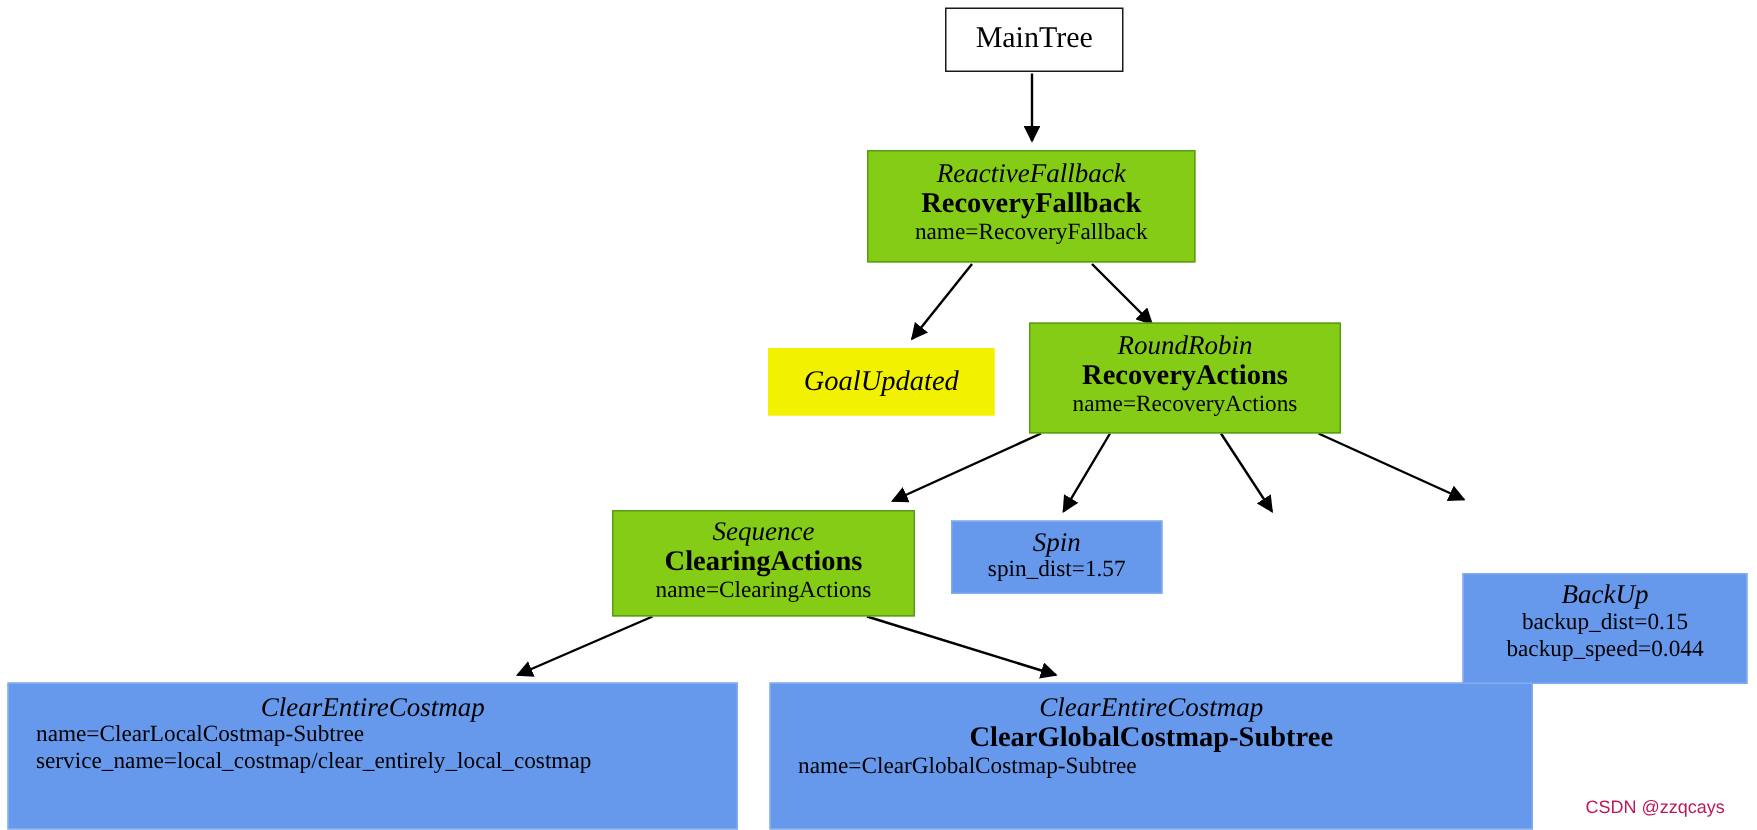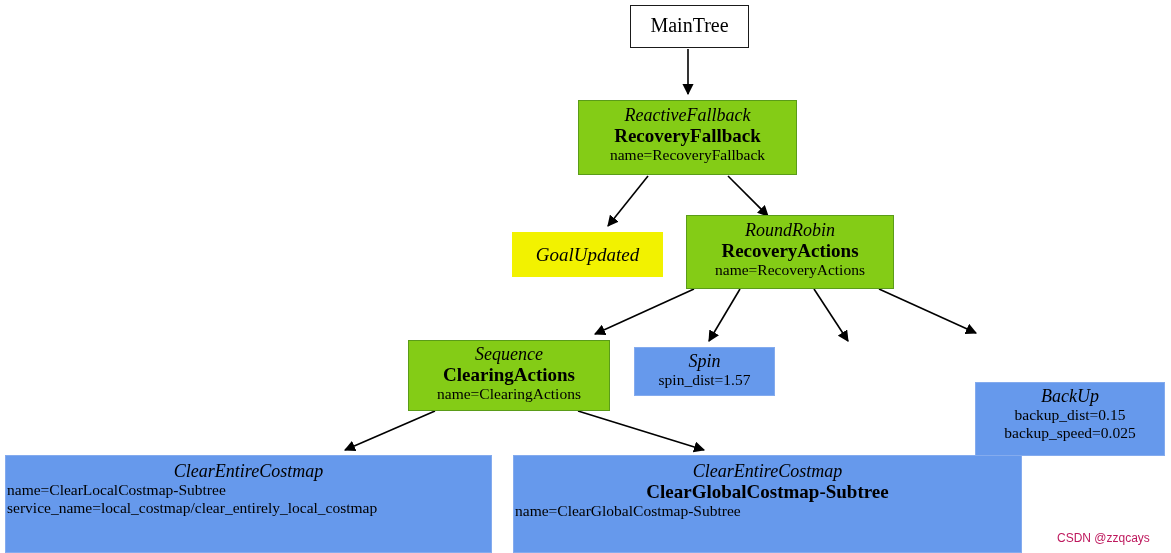--- a/index.html
+++ b/index.html
@@ -75,21 +75,21 @@
     font-size: 19px;
   }
   
   .node.action {
     background: #6699ec;
     border: 1px solid #84abee;
   }
   
   .node.wide .nattrs {
     text-align: left;
-    padding-left: 1px;
+    padding-left: 18px;
   }
   .watermark {
     position: absolute;
     font-family: "Liberation Sans", sans-serif;
     font-size: 12px;
     color: #be185d;
     white-space: nowrap;
   }
 </style>
 </head>
@@ -151,21 +151,21 @@
 
   <div class="node action" style="left:634px; top:347px; width:141px; height:49px; padding-top:3px;">
     <span class="ntype">Spin</span>
     <span class="nattrs">spin_dist=1.57</span>
   </div>
 
 
   <div class="node action" style="left:975px; top:338px; width:190px; height:74px; padding-top:3px;margin-top:44px;">
     <span class="ntype">BackUp</span>
     <span class="nattrs">backup_dist=0.15</span>
-    <span class="nattrs">backup_speed=0.025</span>
+    <span class="nattrs">backup_speed=0.044</span>
   </div>
 
   <div class="node action wide" style="left:5px; top:455px; width:487px; height:98px; padding-top:5px;">
     <span class="ntype">ClearEntireCostmap</span>
     <span class="nattrs">name=ClearLocalCostmap-Subtree</span>
     <span class="nattrs">service_name=local_costmap/clear_entirely_local_costmap</span>
   </div>
 
   <div class="node action wide" style="left:513px; top:455px; width:509px; height:98px; padding-top:5px;">
     <span class="ntype">ClearEntireCostmap</span>

